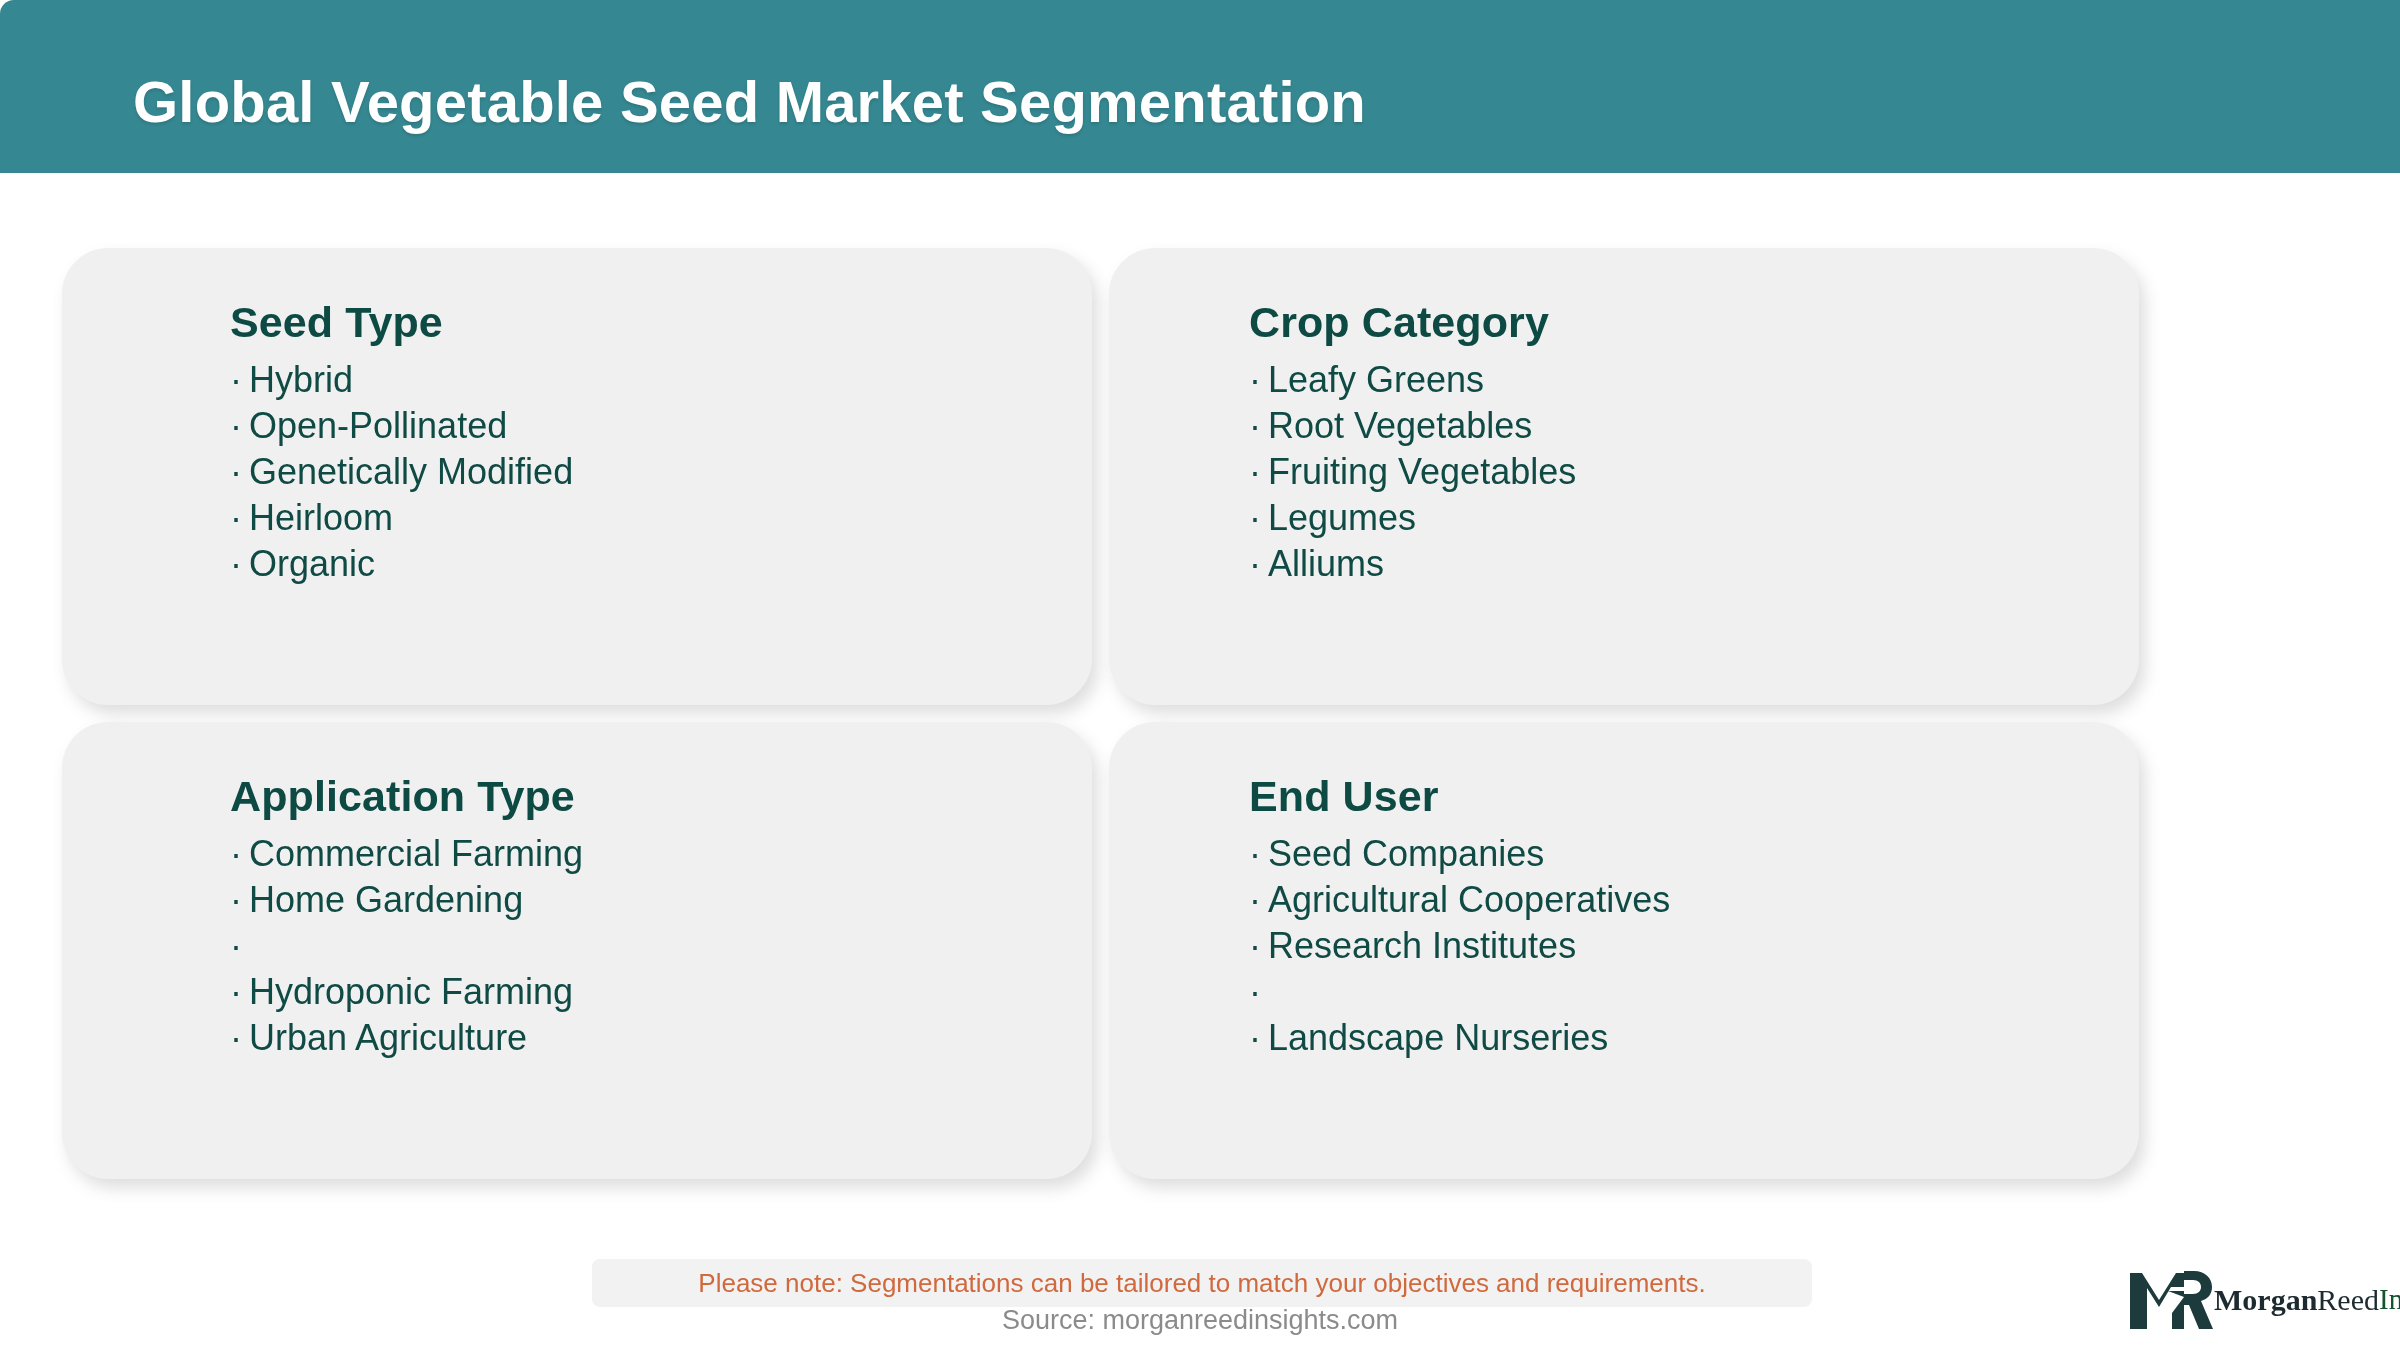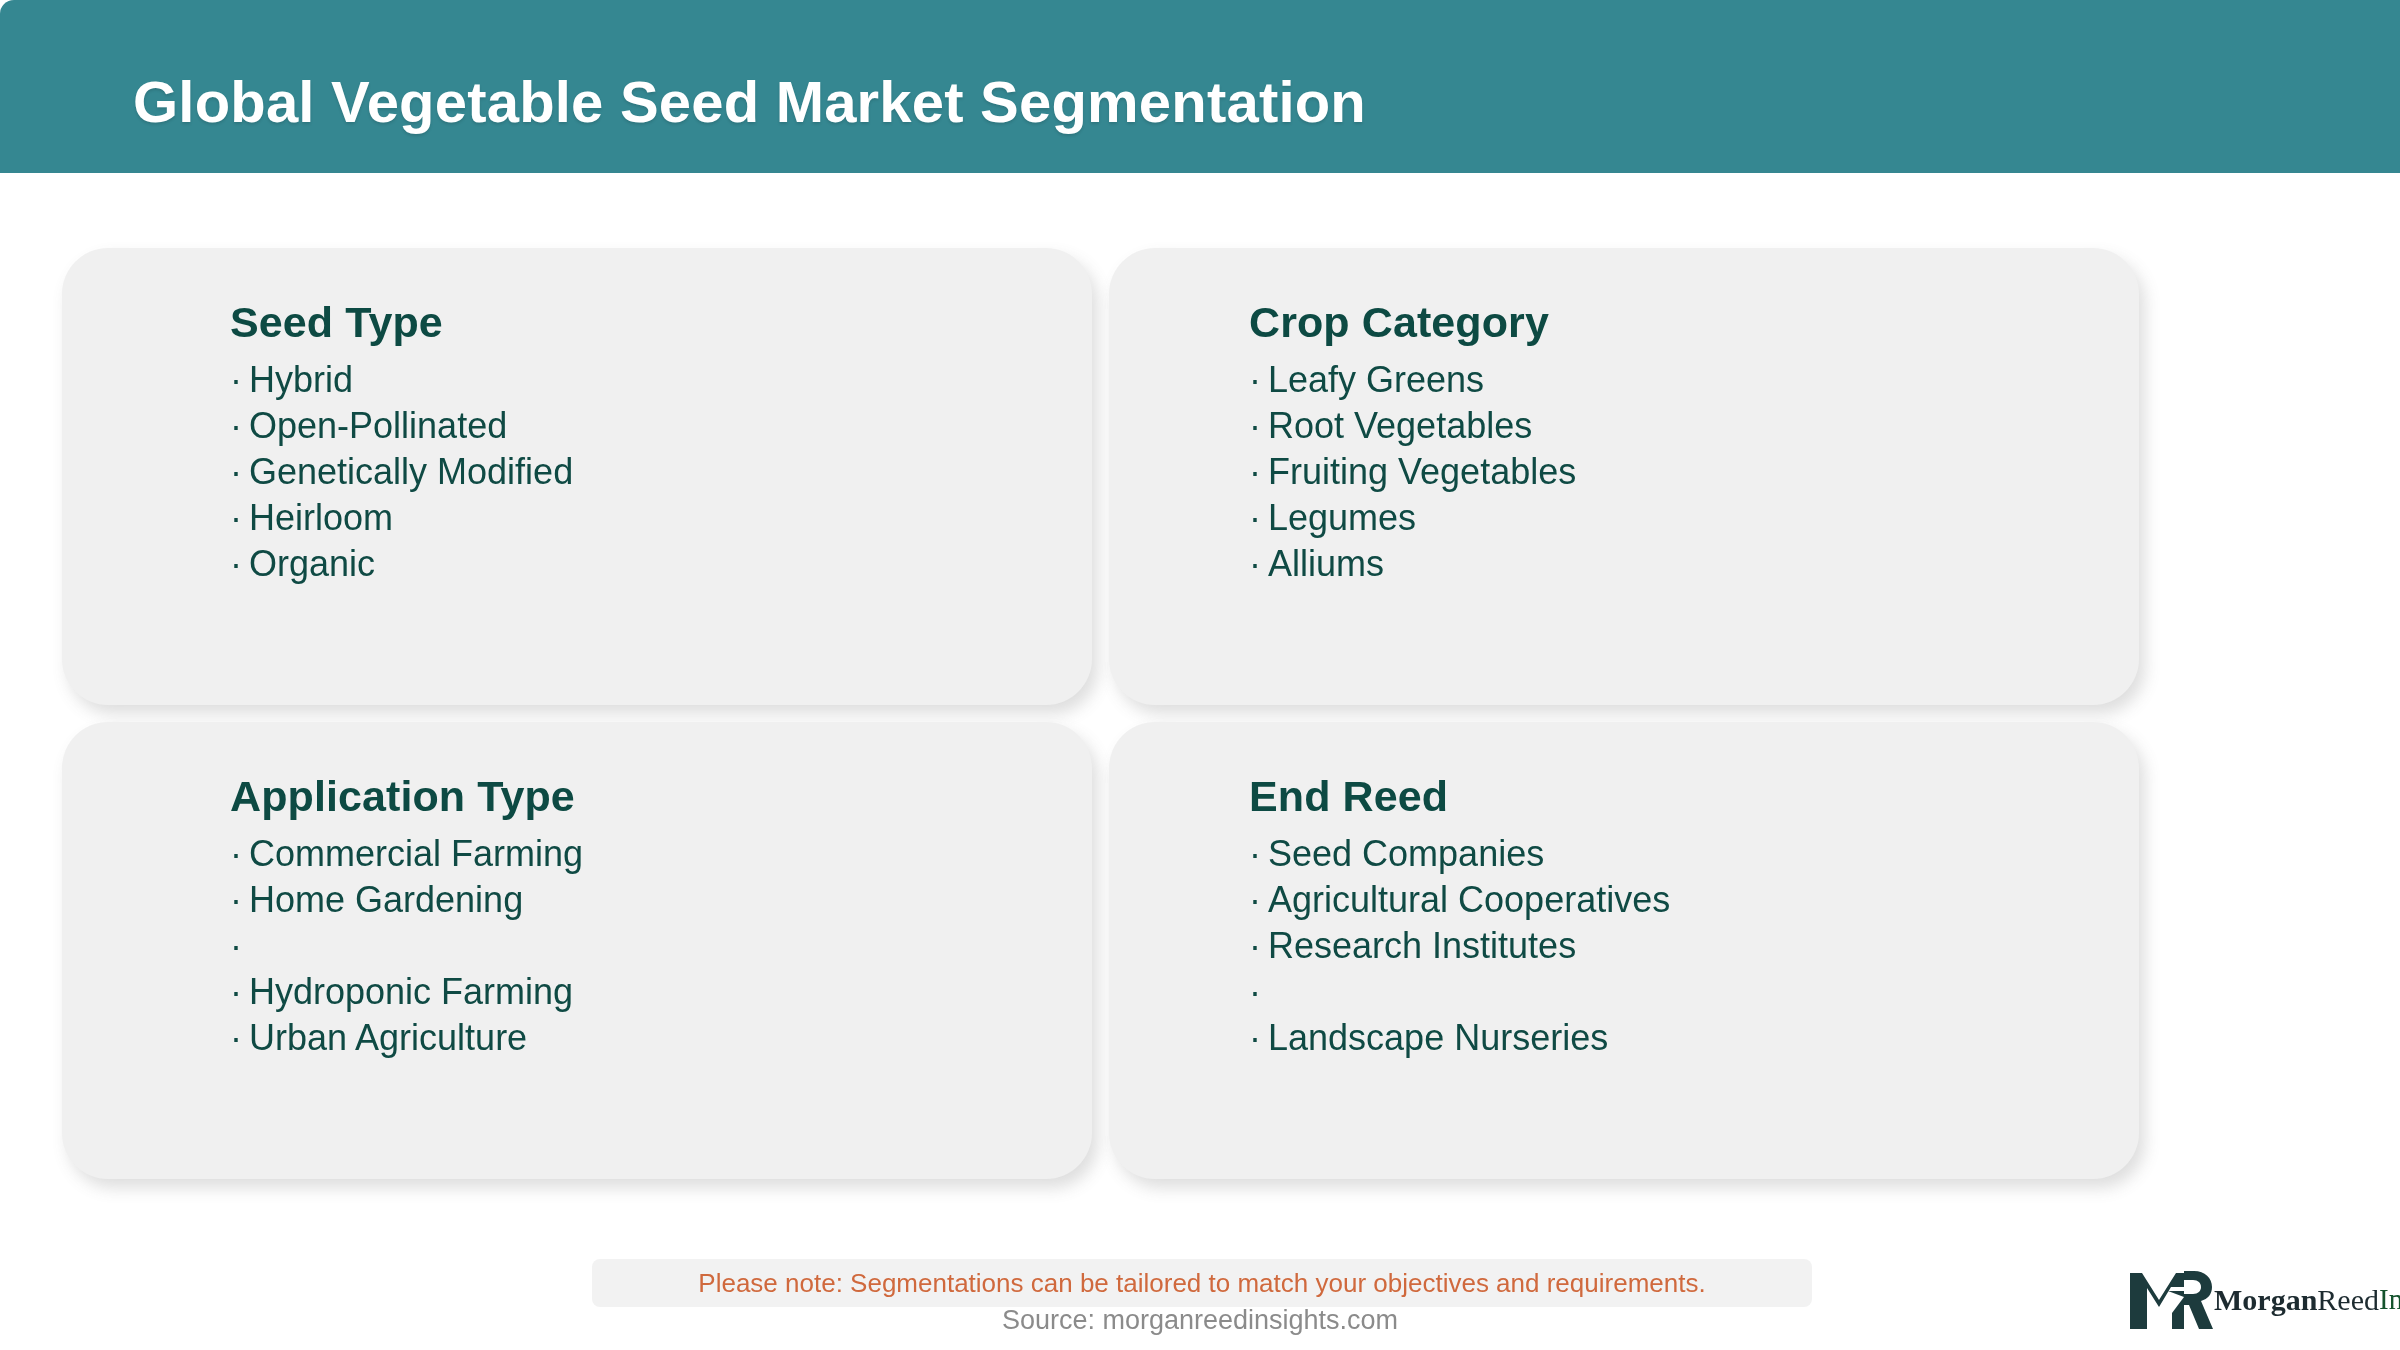--- a/index.html
+++ b/index.html
@@ -260,21 +260,21 @@
             <span>Hydroponic Farming</span>
           </li>
         <li>
             <span class="bullet-dot">·</span>
             <span>Urban Agriculture</span>
           </li>
       </ul>
     </div>
 
     <div class="seg-card right-col">
-      <div class="card-title">End Reed</div>
+      <div class="card-title">End User</div>
       <ul class="card-list">
         <li>
             <span class="bullet-dot">·</span>
             <span>Seed Companies</span>
           </li>
         <li>
             <span class="bullet-dot">·</span>
             <span>Agricultural Cooperatives</span>
           </li>
         <li>

